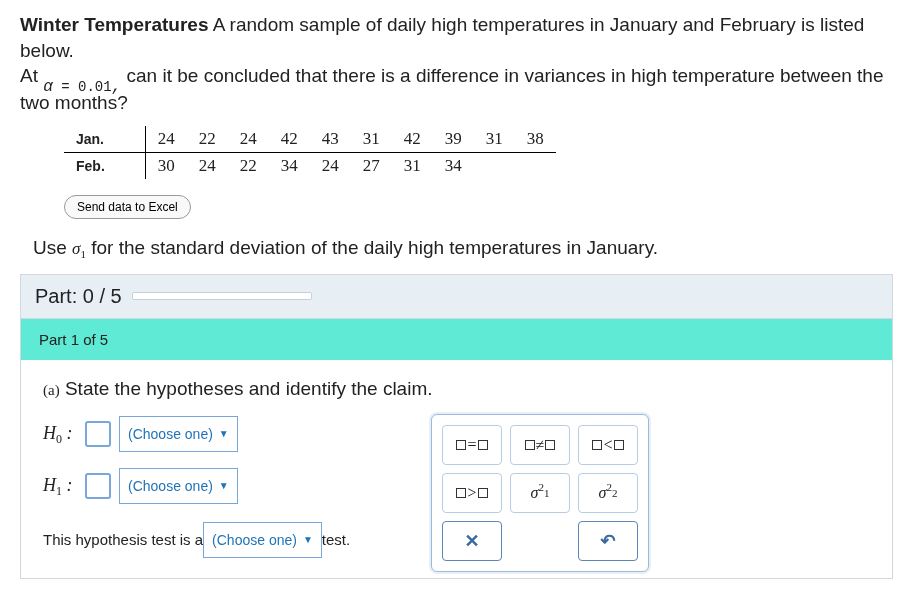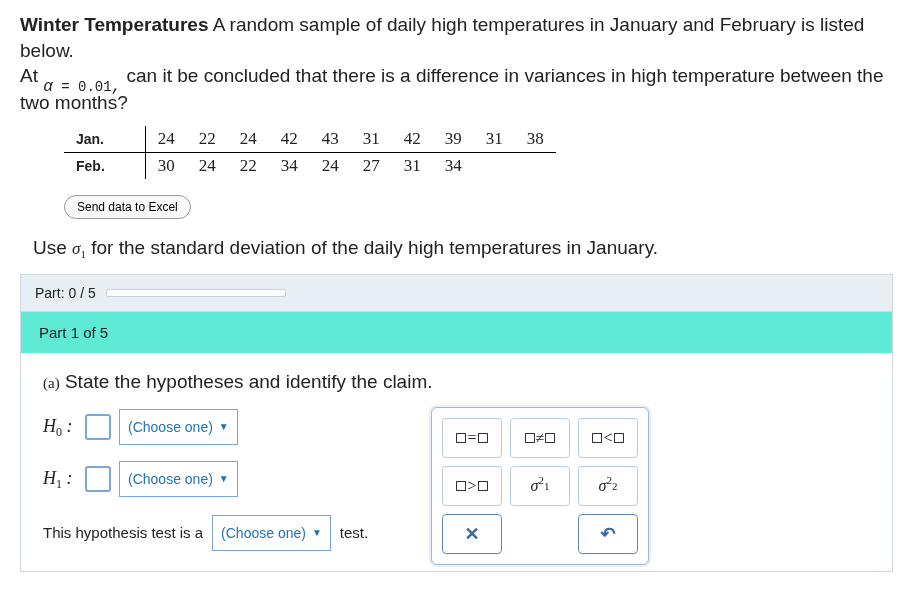--- a/index.html
+++ b/index.html
@@ -31,21 +31,21 @@
     border: 1px solid #999;
     border-radius: 14px;
     background: #f9f9f9;
     cursor: pointer;
   }
   .use-line { margin: 6px 0 14px 13px; }
   .part-progress {
     background: #e7eef4;
     border: 1px solid #d0d9e1;
     padding: 10px 14px;
-    font-size: 14px;
+    font-size: 20px;
     display: flex;
     align-items: center;
     gap: 10px;
   }
   .part-progress .bar {
     width: 180px; height: 8px; background: #fff; border: 1px solid #c5d0da; border-radius: 2px;
   }
   .part-box {
     border: 1px solid #d0d9e1;
     border-top: none;
@@ -72,21 +72,21 @@
     font-size: 14px;
     padding: 4px 8px;
     height: 36px;
     background: #fff;
     cursor: pointer;
     display: inline-flex;
     align-items: center;
     gap: 6px;
   }
   .choose-select .tri { font-size: 10px; }
-  .sentence { font-size: 15px; margin-top: 18px; display: flex; align-items: center; gap: 9px; flex-wrap: wrap;}
+  .sentence { font-size: 15px; margin-top: 18px; display: flex; align-items: center; gap: 0; flex-wrap: wrap;}
   .palette {
     position: absolute;
     border: 1px solid #9bb9d8;
     border-radius: 6px;
     padding: 10px;
     background: #fff;
     display: grid;
     grid-template-columns: repeat(3, 60px);
     grid-auto-rows: 40px;
     gap: 8px;

